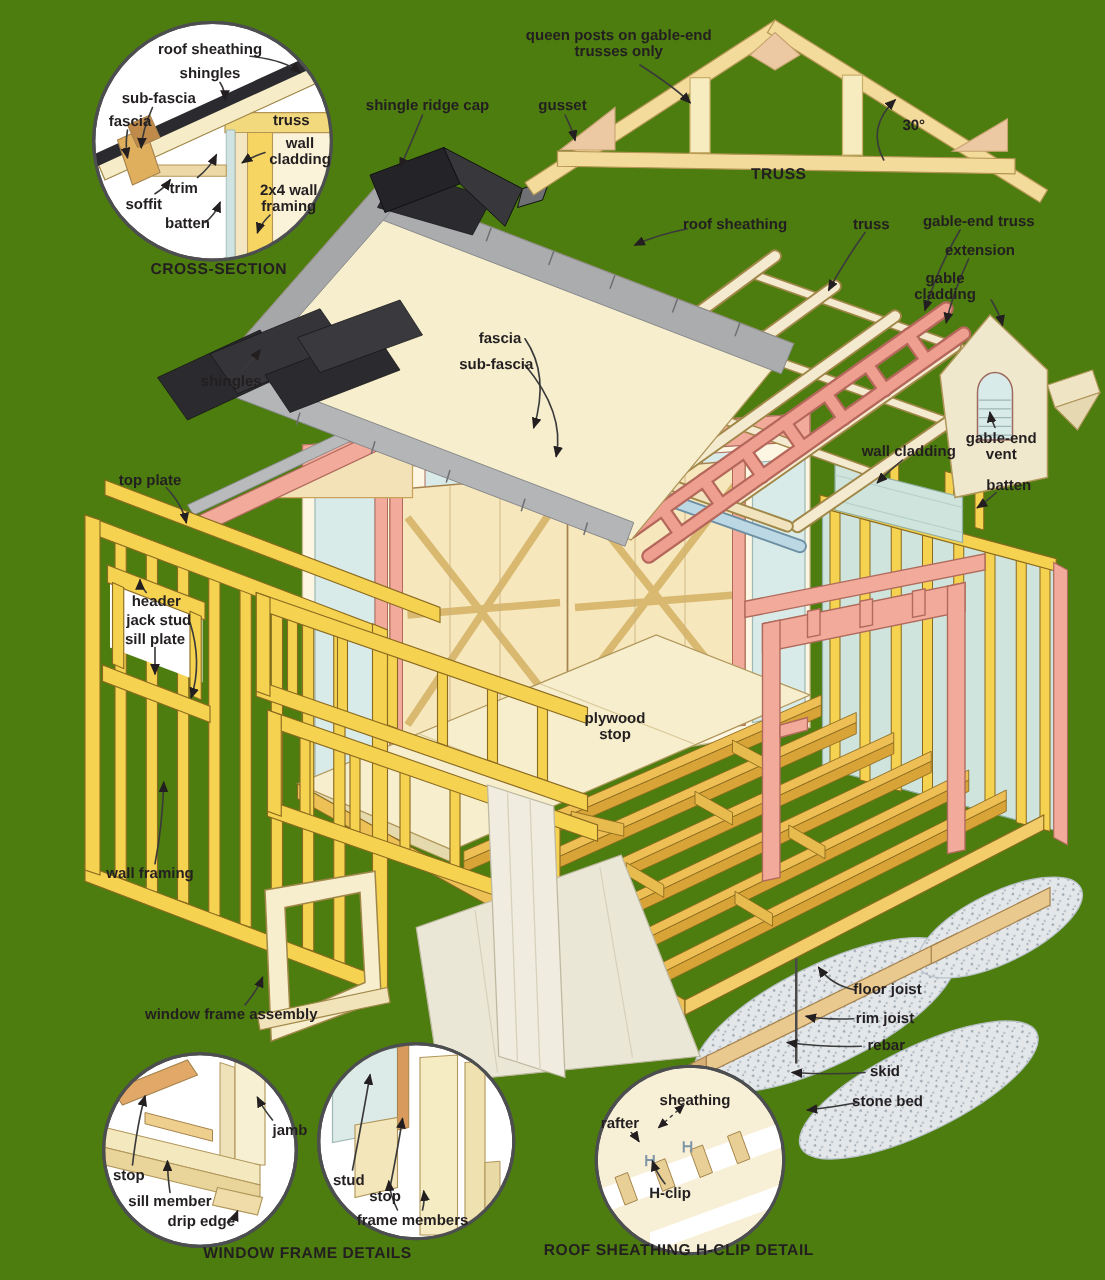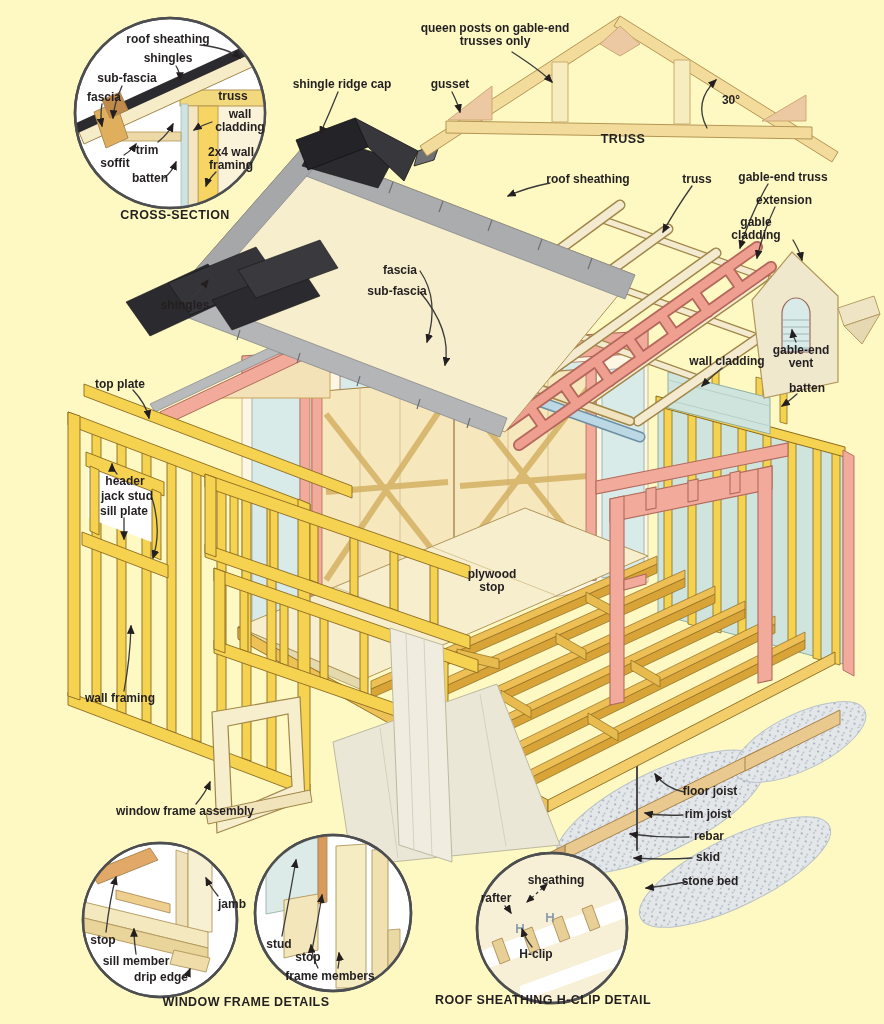--- a/index.html
+++ b/index.html
@@ -1,16 +1,16 @@
 <!DOCTYPE html>
 <html style="--framing-yellow: #f6d251; --joist-gold: #eebf55; --joist-side: #d9a437; --pink: #f2ab9b; --cream: #f6eecd; --pale-wall: #fdf6e2; --glass-blue: #d9ebe8; --cladding-blue: #cfe4dd; --shingle-gray: #aaacae; --shingle-black: #2b2a2e; --door-tan: #f7e7bd; --skid-tan: #eac98f; --stone-gray: #e3e7ea; --ink: #231f20;"><head>
 <meta charset="utf-8">
 <style>
   html,body{margin:0;padding:0;background:#fff;}
-  #stage{position:relative;width:884px;height:1024px;background:#fef9c3;overflow:hidden;
+  #stage{position:relative;width:884px;height:1024px;background:#4d7c0f;overflow:hidden;
          font-family:"Liberation Sans","DejaVu Sans",sans-serif;}
   #art{position:absolute;left:0;top:0;}
   .lbl{position:absolute;transform:translateX(-50%);text-align:center;
        font-weight:bold;font-size:12px;line-height:1.12;color:#231f20;white-space:nowrap;}
   .lbl.wrap{white-space:normal;}
   .cap{position:absolute;transform:translateX(-50%);text-align:center;
        font-weight:bold;font-size:12.5px;letter-spacing:.4px;color:#231f20;white-space:nowrap;}
   .leader{fill:none;stroke:#3a3a3a;stroke-width:1.3;stroke-linecap:round;}
 </style>
 </head>

